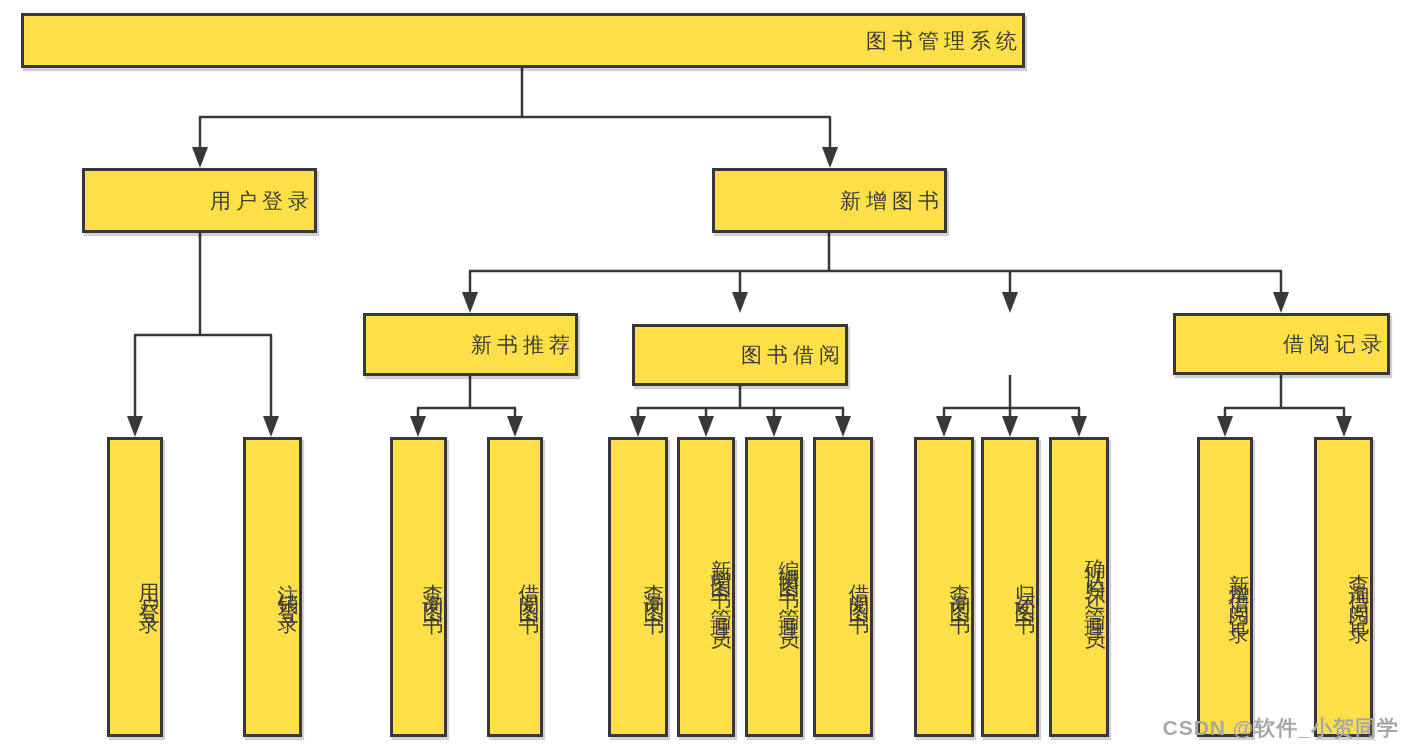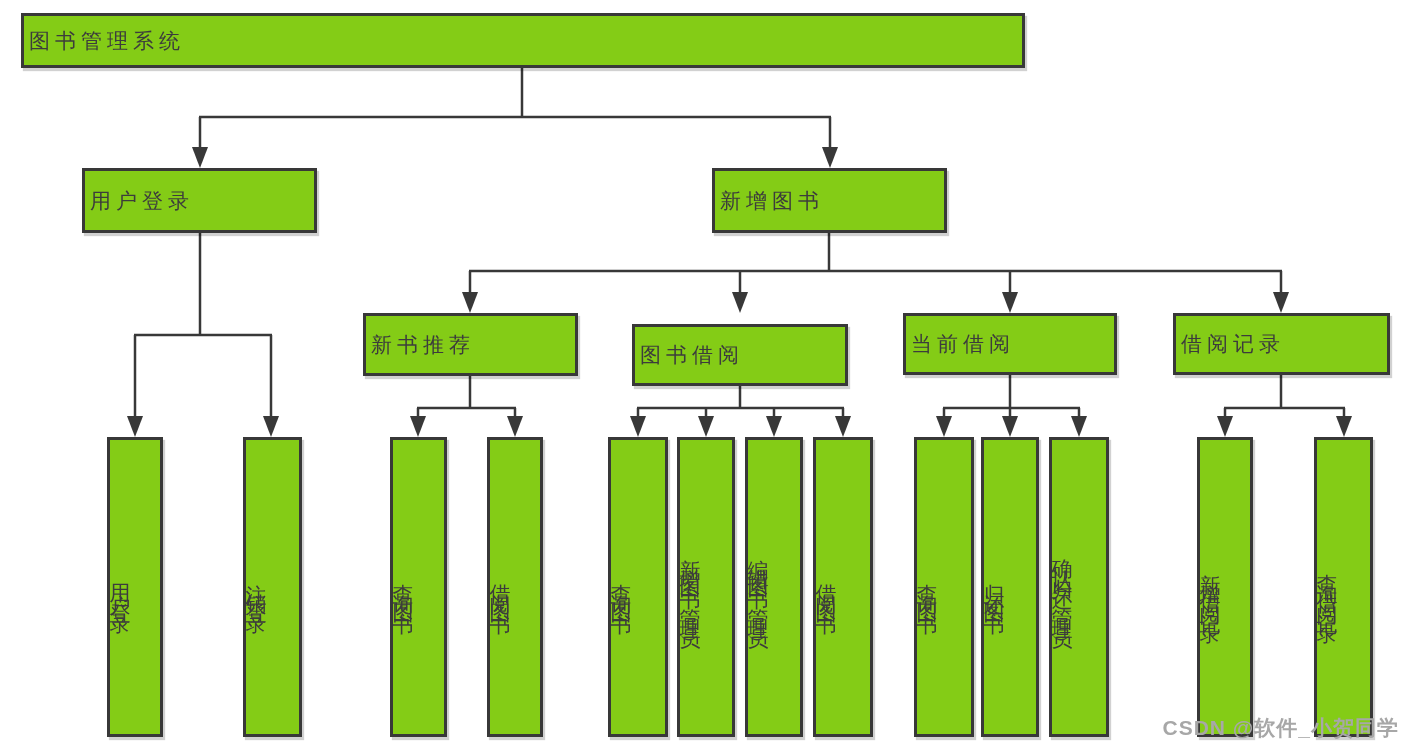--- a/index.html
+++ b/index.html
@@ -21,24 +21,24 @@
     stroke: #383838;
     stroke-width: 2.5;
   }
   svg.connectors polygon {
     fill: #383838;
   }
   .box {
     position: absolute;
     box-sizing: border-box;
     border: 3px solid #383838;
-    background: #84cc16;
+    background: #fde047;
     display: flex;
     align-items: center;
-    justify-content: flex-start;
+    justify-content: flex-end;
     color: #3c3c3c;
     z-index: 2;
     box-shadow: 2px 3px 1px rgba(0,0,0,0.18);
   }
   .box.h span {
     font-size: 21px;
     letter-spacing: 5px;
     padding-left: 5px;
     white-space: nowrap;
   }
@@ -138,23 +138,20 @@
   <div class="box h" style="left:712px; top:168px; width:235px; height:65px;">
     <span>新增图书</span>
   </div>
 
   <div class="box h" style="left:363px; top:313px; width:215px; height:63px;font-family:Liberation Mono, monospace;">
     <span>新书推荐</span>
   </div>
   <div class="box h" style="left:632px; top:324px; width:216px; height:62px;">
     <span>图书借阅</span>
   </div>
-  <div class="box h" style="left:903px; top:313px; width:214px; height:62px;">
-    <span>当前借阅</span>
-  </div>
   <div class="box h" style="left:1173px; top:313px; width:217px; height:62px;font-family:Liberation Mono, monospace;">
     <span>借阅记录</span>
   </div>
 
   <div class="box v" style="left:107px; top:437px; width:56px; height:300px;">
     <span>用户登录</span>
   </div>
   <div class="box v" style="left:243px; top:437px; width:59px; height:300px;">
     <span>注销登录</span>
   </div>

